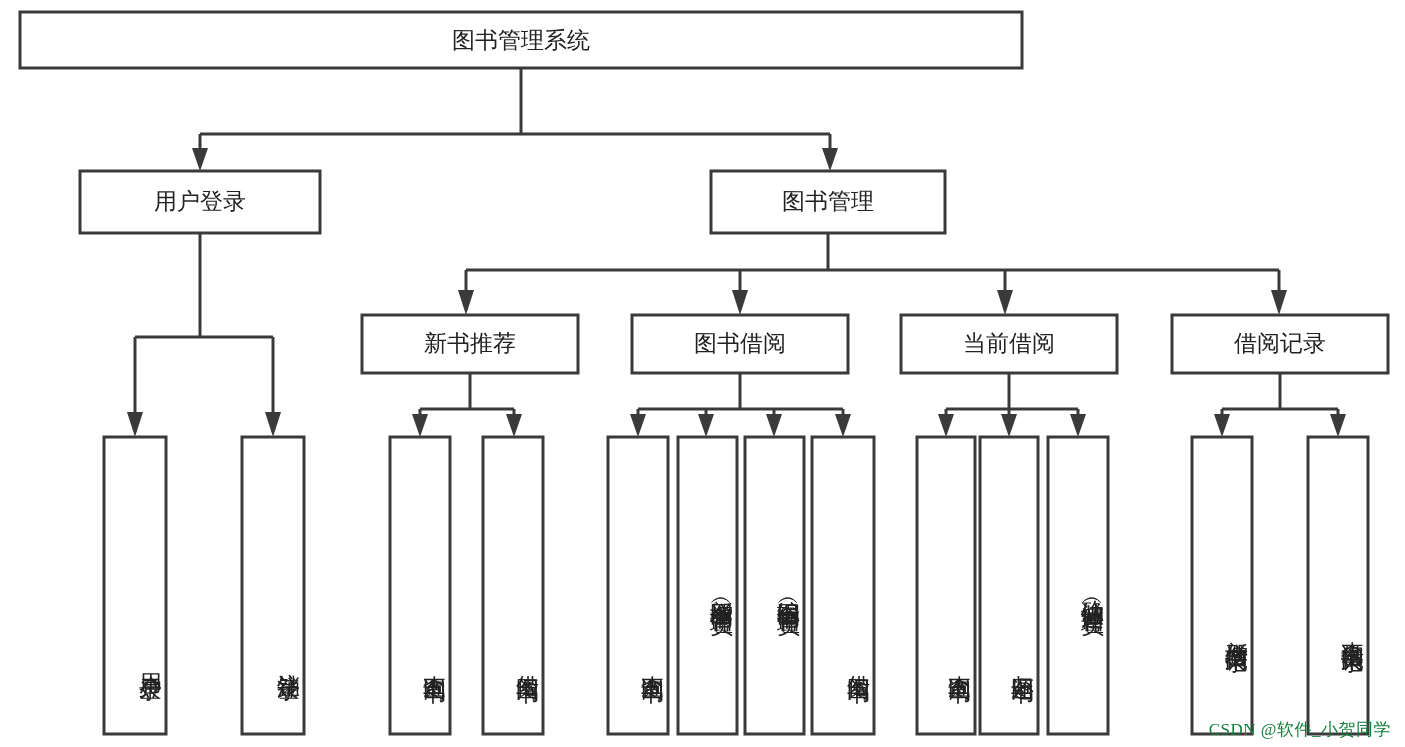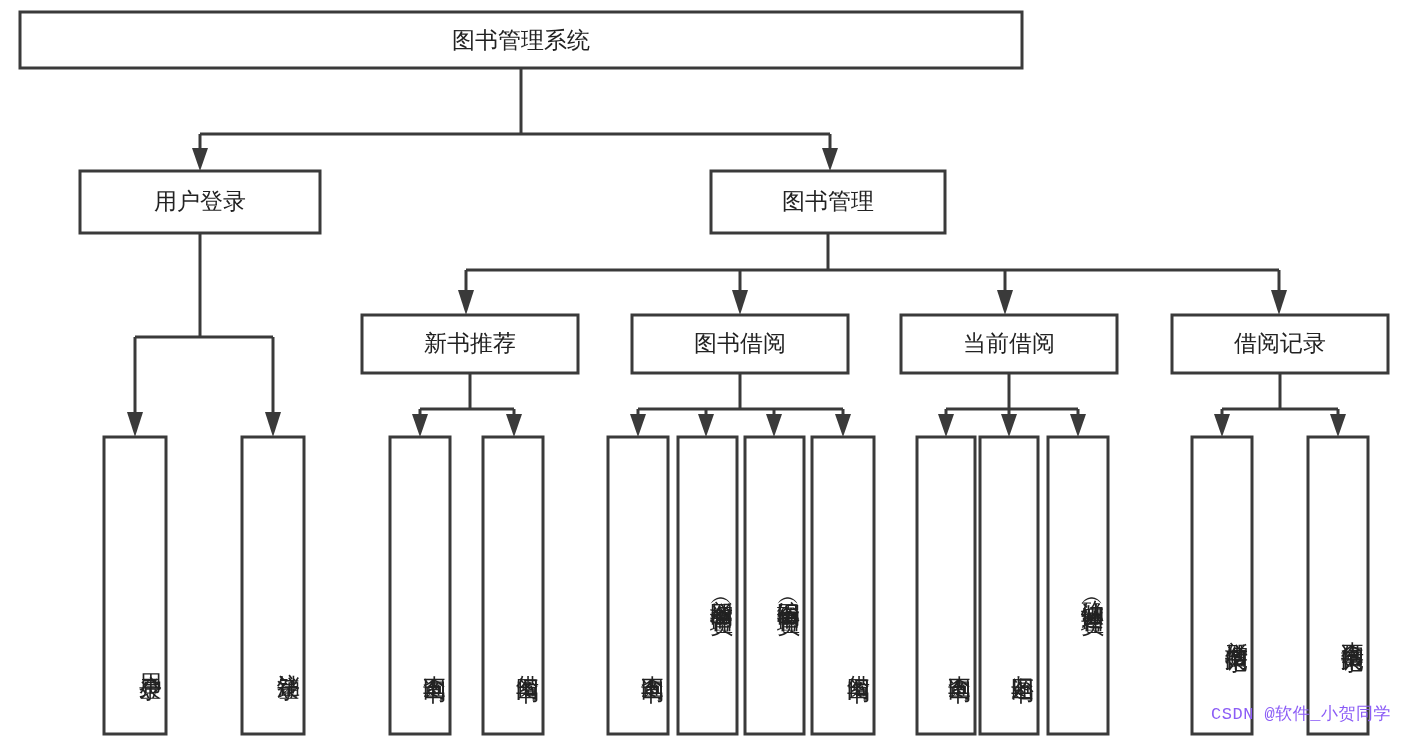--- a/index.html
+++ b/index.html
@@ -42,24 +42,24 @@
   .node-label {
     font-family: "Liberation Sans", "DejaVu Sans", sans-serif;
     font-size: 23px;
     fill: #222222;
     text-anchor: middle;
     dominant-baseline: middle;
   }
   .watermark {
     position: absolute;
     right: 14px;
-    bottom: 22px;
-    font-family: Liberation Mono, monospace;
+    bottom: 6px;
+    font-family: Liberation Serif, serif;
     font-size: 17px;
-    color: #8b5cf6;
+    color: #15803d;
     white-space: nowrap;
     letter-spacing: 0.5px;
   }
   .vert-leaf-text {
     writing-mode: vertical-rl;
     text-orientation: upright;
     font-family: "Liberation Sans", "DejaVu Sans", sans-serif;
     font-size: 23px;
     line-height: 1.18;
     color: #222222;

